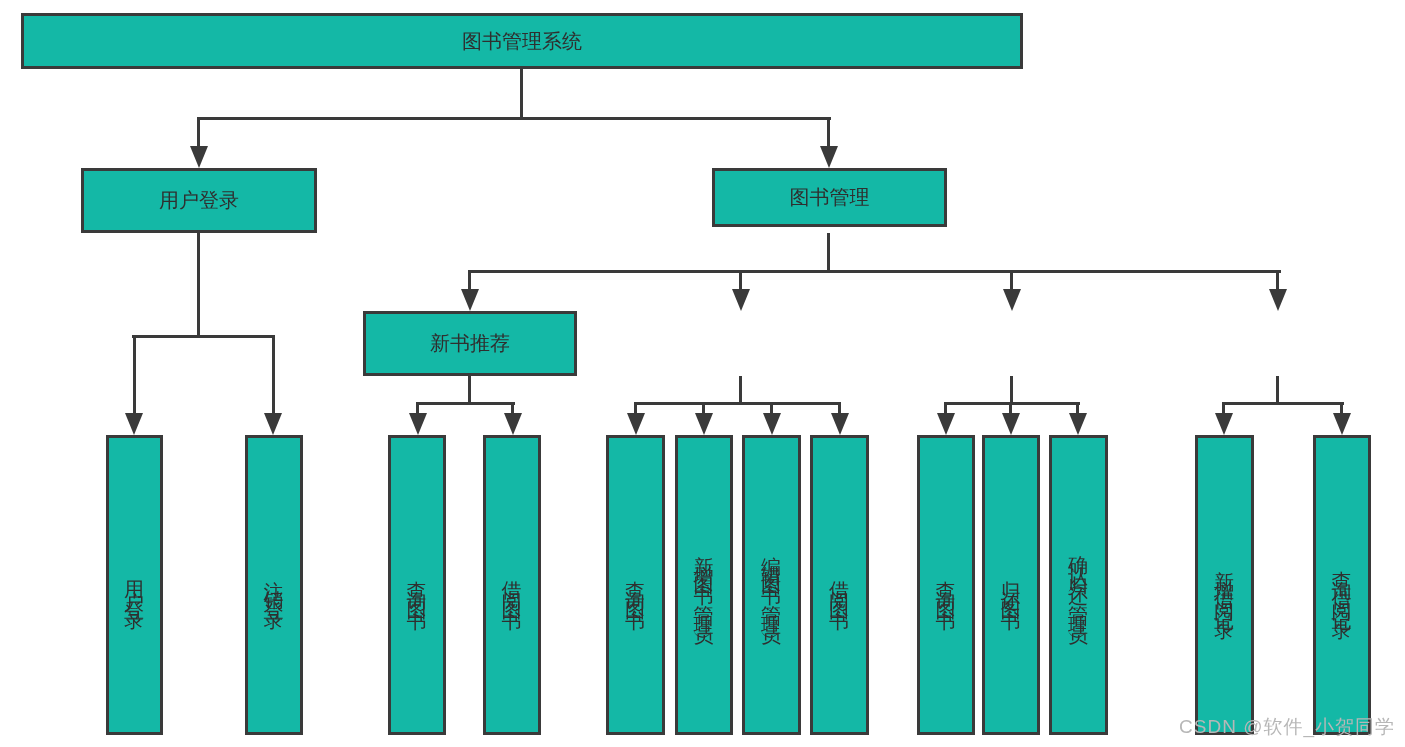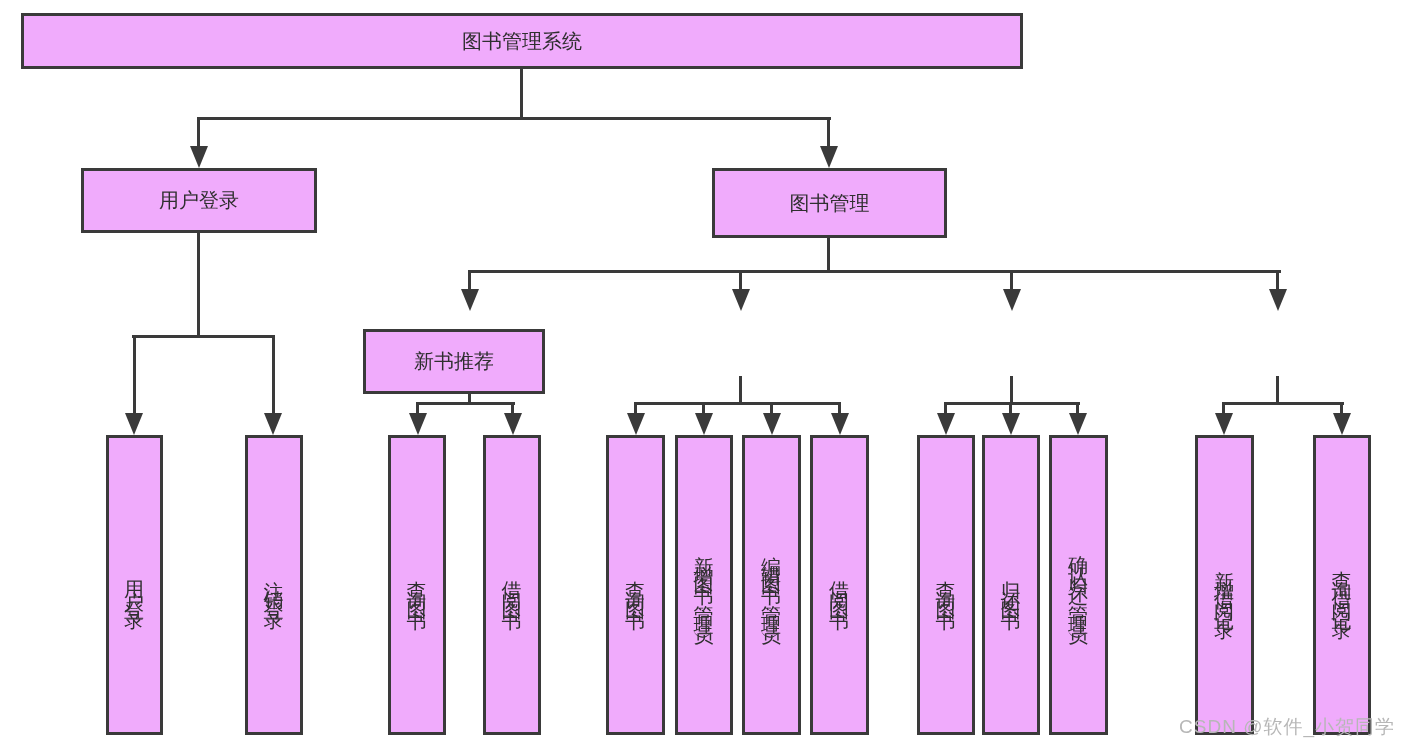--- a/index.html
+++ b/index.html
@@ -6,21 +6,21 @@
   .canvas {
     position:relative;
     width:1405px; height:747px;
     background:#ffffff;
     overflow:hidden;
     font-family:"Liberation Sans","DejaVu Sans",sans-serif;
   }
   .box {
     position:absolute;
     box-sizing:border-box;
-    background:#f0abfc;
+    background:#14b8a6;
     border:3px solid #3a3a3a;
     display:flex;
     align-items:center;
     justify-content:center;
     color:#2f2f2f;
     font-size:20px;
     z-index:2;
   }
   .vtext {
     writing-mode:vertical-rl;
@@ -55,41 +55,41 @@
   <div class="box" style="left:21px; top:13px; width:1002px; height:56px;">图书管理系统</div>
 
   <div class="vline" style="left:520px; top:69px; height:51px;"></div>
   <div class="hline" style="left:197px; top:117px; width:634px;"></div>
   <div class="vline" style="left:197px; top:117px; height:35px;"></div>
   <div class="tri" style="left:190px; top:146px;"></div>
   <div class="vline" style="left:827px; top:117px; height:35px;"></div>
   <div class="tri" style="left:820px; top:146px;"></div>
 
   <div class="box" style="left:81px; top:168px; width:236px; height:65px;">用户登录</div>
-  <div class="box" style="left:712px; top:168px; width:235px; height:70px;">图书管理</div>
+  <div class="box" style="left:712px; top:168px; width:235px; height:59px;">图书管理</div>
 
   <div class="vline" style="left:197px; top:232px; height:106px;"></div>
   <div class="hline" style="left:132px; top:335px; width:143px;"></div>
   <div class="vline" style="left:133px; top:335px; height:84px;"></div>
   <div class="tri" style="left:125px; top:413px;"></div>
   <div class="vline" style="left:272px; top:335px; height:84px;"></div>
   <div class="tri" style="left:264px; top:413px;"></div>
 
   <div class="vline" style="left:827px; top:233px; height:40px;"></div>
   <div class="hline" style="left:468px; top:270px; width:813px;"></div>
   <div class="vline" style="left:468px; top:270px; height:23px;"></div>
   <div class="tri" style="left:461px; top:289px;"></div>
   <div class="vline" style="left:739px; top:270px; height:23px;"></div>
   <div class="tri" style="left:732px; top:289px;"></div>
   <div class="vline" style="left:1010px; top:270px; height:23px;"></div>
   <div class="tri" style="left:1003px; top:289px;"></div>
   <div class="vline" style="left:1276px; top:270px; height:23px;"></div>
   <div class="tri" style="left:1269px; top:289px;"></div>
 
-  <div class="box" style="left:363px; top:329px; width:182px; height:65px;">新书推荐</div>
+  <div class="box" style="left:363px; top:311px; width:214px; height:65px;">新书推荐</div>
 
   <div class="vline" style="left:468px; top:376px; height:29px;"></div>
   <div class="hline" style="left:416px; top:402px; width:99px;"></div>
   <div class="vline" style="left:416px; top:402px; height:15px;"></div>
   <div class="tri" style="left:409px; top:413px;"></div>
   <div class="vline" style="left:511px; top:402px; height:15px;"></div>
   <div class="tri" style="left:504px; top:413px;"></div>
 
   <div class="vline" style="left:739px; top:376px; height:29px;"></div>
   <div class="hline" style="left:634px; top:402px; width:207px;"></div>

